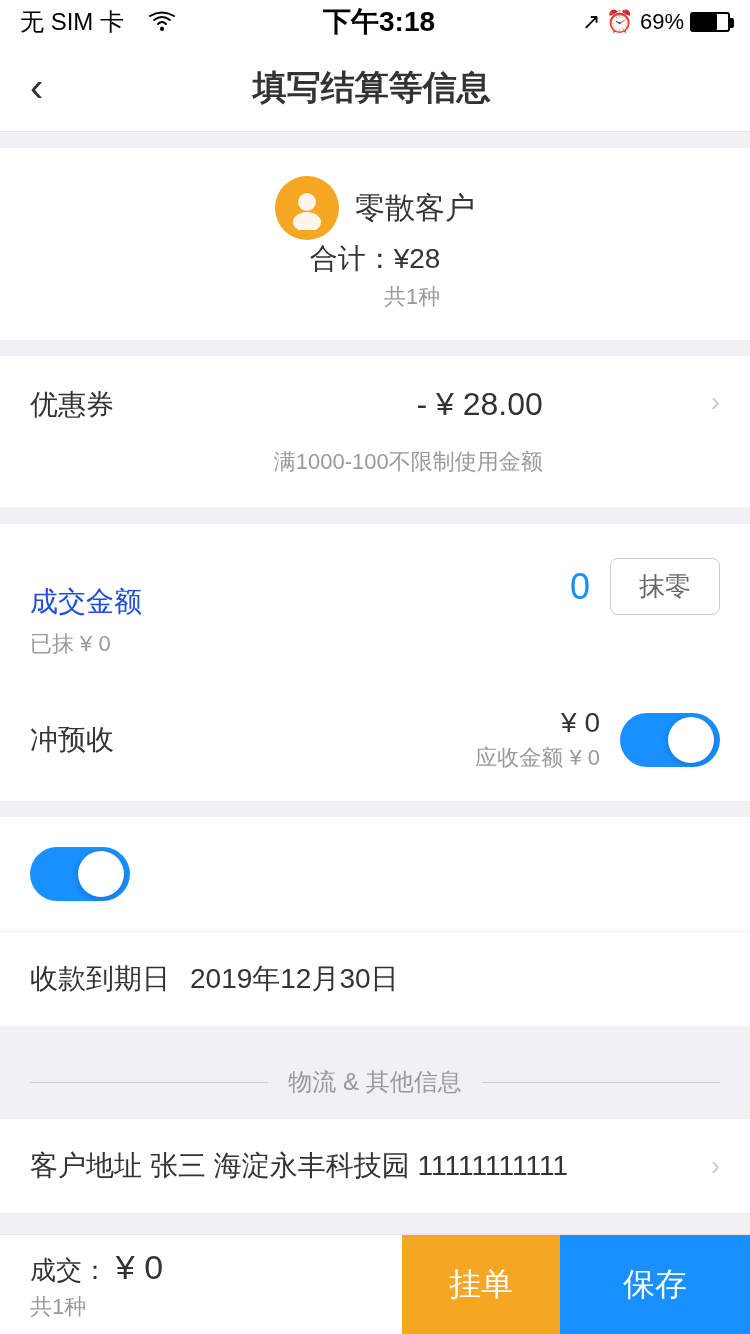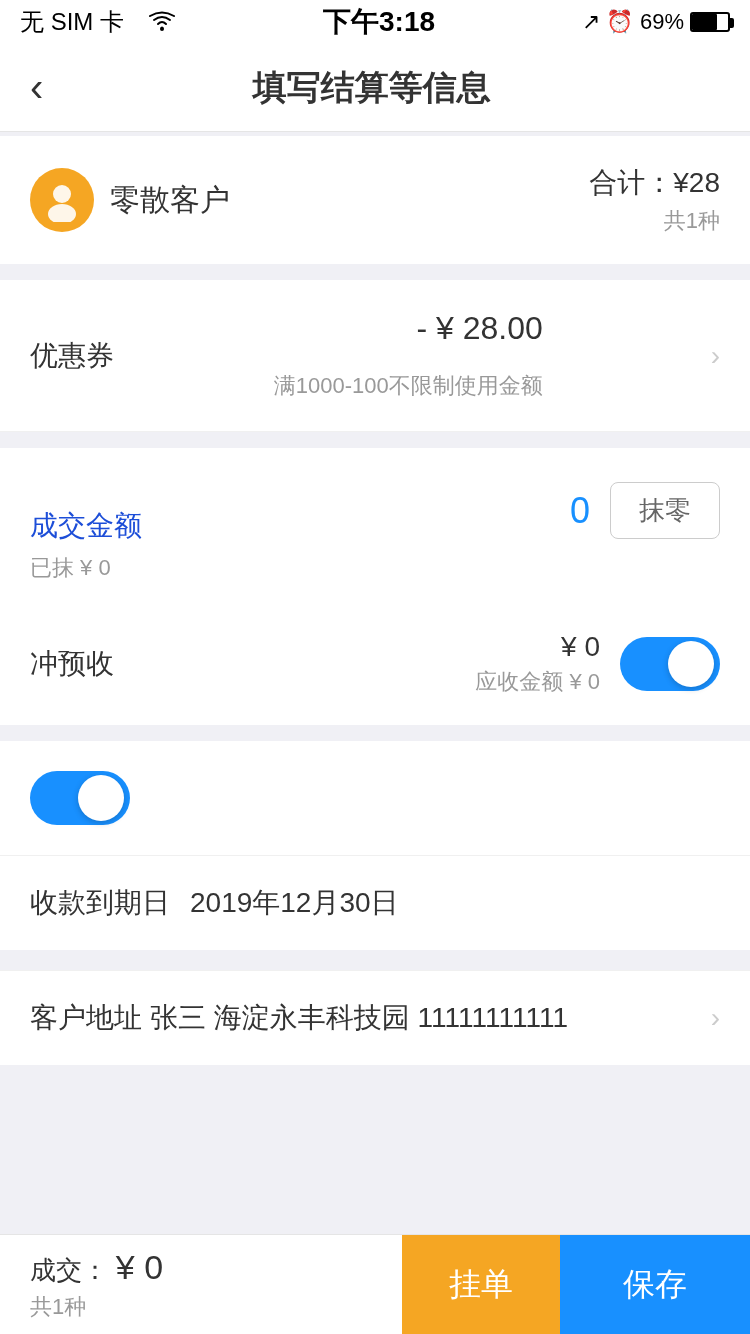--- a/index.html
+++ b/index.html
@@ -55,25 +55,26 @@
 
     
     .section-white {
       background: #fff;
       margin-bottom: 0;
     }
 
     
     .customer-row {
       background: #fff;
-      padding: 28px 30px;
-      display: flex;
-      align-items: center;
-      justify-content: space-between;
-      margin-top: 4px;
+      padding: 28px 12px;
+      display: flex;
+      align-items: center;
+      justify-content: space-between;
+      margin-top: 16px;
+      flex-direction: column;
     }
     .customer-left { display: flex; align-items: center; gap: 16px; }
     .customer-avatar {
       width: 64px;
       height: 64px;
       border-radius: 50%;
       background: #f5a623;
       display: flex;
       align-items: center;
       justify-content: center;
@@ -88,21 +89,21 @@
     .divider-gray {
       height: 16px;
       background: #f0f0f5;
     }
 
     
     .row-item {
       background: #fff;
       padding: 30px 30px;
       display: flex;
-      align-items: center;
+      align-items: flex-start;
       justify-content: space-between;
       border-bottom: 1px solid #f0f0f0;
       min-height: 90px;
     }
     .row-label { font-size: 28px; color: #333; }
     .row-right { display: flex; align-items: center; gap: 20px; text-align: right; }
 
     .coupon-right { flex-direction: column; align-items: flex-end; }
     .coupon-discount { font-size: 32px; font-weight: 500; color: #333; }
     .coupon-desc { font-size: 22px; color: #999; margin-top: 4px; }
@@ -388,20 +389,25 @@
     </div>
   </div>
 
   <div class="due-date-section section-white" style="border-top: 1px solid #f0f0f0;">
     <span class="due-label">收款到期日</span>
     <span class="due-value">2019年12月30日</span>
   </div>
 
   <div class="divider-gray" style="height: 20px;"></div>
 
+  <div class="logistics-header">
+    <div class="logistics-line"></div>
+    <span class="logistics-text">物流 &amp; 其他信息</span>
+    <div class="logistics-line"></div>
+  </div>
 
   <div class="address-section section-white" style="border-top: 1px solid #f0f0f0;">
     <span class="address-label">客户地址</span>
     <span class="address-value">张三 海淀永丰科技园 11111111111</span>
     <span class="chevron">›</span>
   </div>
 
   <div class="divider-gray" style="height: 200px;"></div>
 
 </div>

